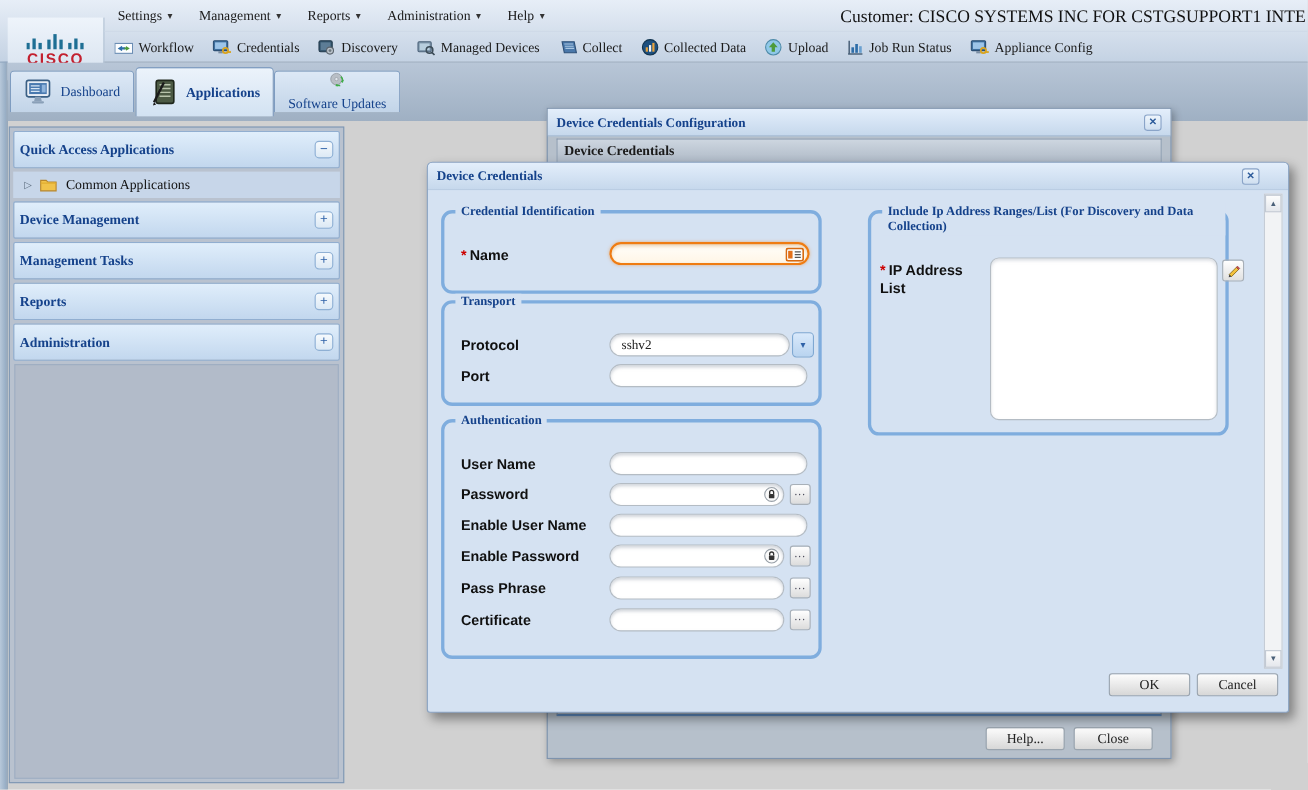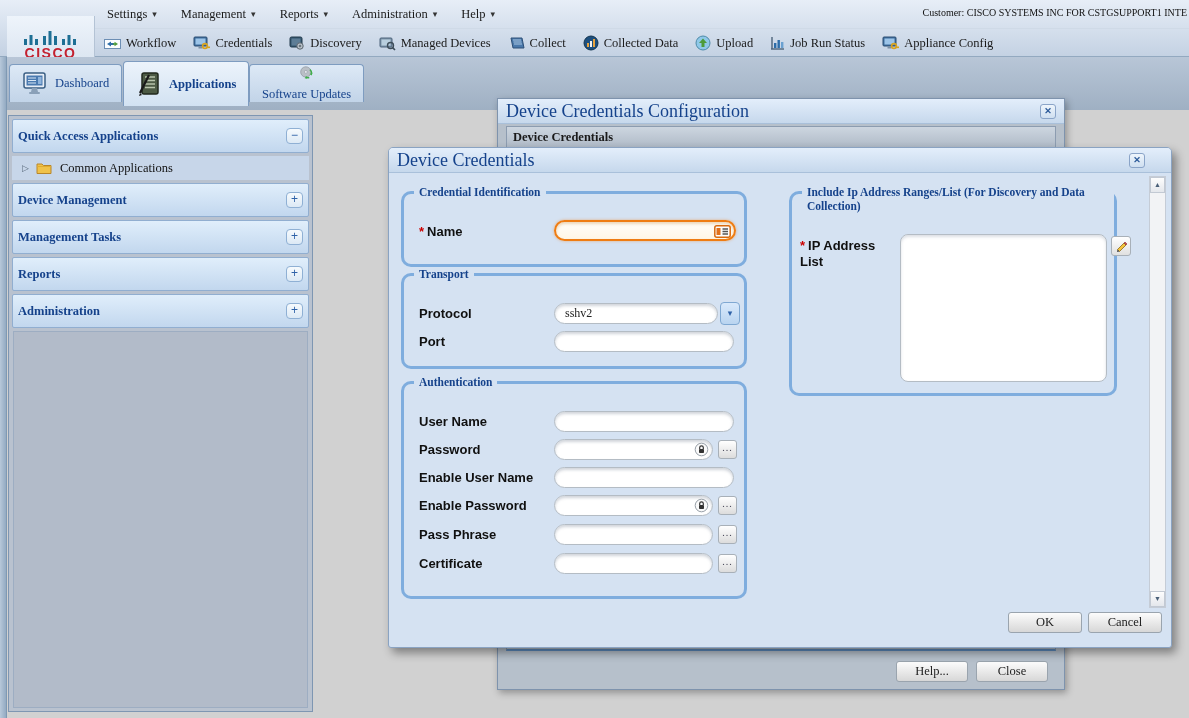--- a/index.html
+++ b/index.html
@@ -14,21 +14,21 @@
     background:linear-gradient(90deg,#b7c8da,#93aac2); border-right:1px solid #7f99b3; z-index:1; }
   #logo-box { position:absolute; left:7px; top:0; width:88px; height:57px;
     background:linear-gradient(#eef4fb,#d6e1ee); border-right:1px solid #b4c3d5;
     display:flex; flex-direction:column; align-items:center; justify-content:center;margin-top:16px; }
   #logo-text { color:#c3202f; font-family:"Liberation Sans",sans-serif; font-weight:bold;
     font-size:14px; letter-spacing:1.5px; line-height:1; margin-top:1px; }
   #menu-row { position:absolute; left:95px; top:0; right:0; height:28px;
     display:flex; align-items:center; gap:24px; padding-left:12px; }
   .menu-item { display:flex; align-items:center; gap:5px; font-size:12.5px; color:#1a1a1a; cursor:default; }
   .menu-caret { font-size:9px; color:#333; line-height:1; }
-  #customer-label { position:absolute; right:2px; top:7px; font-size:10px; color:#111; white-space:nowrap; }
+  #customer-label { position:absolute; right:2px; top:7px; font-size:16px; color:#111; white-space:nowrap; }
   #toolbar-row { position:absolute; left:95px; top:28px; right:0; height:29px;
     border-top:1px solid #cfdae7; display:flex; align-items:center; gap:17px; padding-left:9px; }
   .tool-item { display:flex; align-items:center; gap:5px; font-size:12.5px; color:#1a1a1a; cursor:default; }
   .tool-item svg { display:block; }
 
   
   #tabstrip { position:absolute; left:7px; top:57px; right:0; height:53px;
     background:linear-gradient(#b8c6d7,#9fb0c3); z-index:2; }
   .tab { position:absolute; bottom:8px; height:38px; border:1px solid #7e9cc0; border-bottom:none;
     border-radius:4px 4px 0 0; background:linear-gradient(#dde9f6,#c2d4e8);
@@ -50,21 +50,21 @@
   #tree-area { height:24px; flex:0 0 24px; background:#c7d6e9; display:flex; align-items:center;
     gap:7px; padding-left:10px; }
   #tree-expander { font-size:9px; color:#5a6b7d; cursor:pointer; }
   #tree-label { font-size:12.5px; color:#111; cursor:pointer; }
   #sidebar-filler { flex:1; background:#b2bbc9; border:1px solid #9dadc2; margin:0 1px; }
 
   
   .win-titlebar { position:absolute; left:0; top:0; right:0; height:25px;
     background:linear-gradient(#e3eefb,#c6d8ec); border-bottom:1px solid #a9c0da;
     display:flex; align-items:center; padding:0 8px; }
-  .win-title { font-weight:normal; font-size:18px; color:#15428b; }
+  .win-title { font-weight:bold; font-size:12px; color:#15428b; }
   .win-close { margin-left:auto; width:16px; height:15px; border:1px solid #8aa4c8; border-radius:3px;
     background:linear-gradient(#eef5fc,#cfdff0); color:#2b5a9a; font-size:9px; font-weight:bold;
     line-height:13px; text-align:center; cursor:pointer; }
   .gray-btn { border:1px solid #9aa4ae; border-radius:3px; background:linear-gradient(#fcfcfc,#d7d7d7);
     font-family:"Liberation Serif",serif; font-size:12.5px; color:#222; text-align:center; cursor:pointer; }
 
   
   #config-win { position:absolute; left:497px; top:98px; width:568px; height:592px;
     background:#b6c0cb; border:1px solid #7e93ad; box-shadow:2px 3px 7px rgba(0,0,0,.30); z-index:5; }
   #config-inner { position:absolute; left:8px; right:8px; top:27px; bottom:38px;

